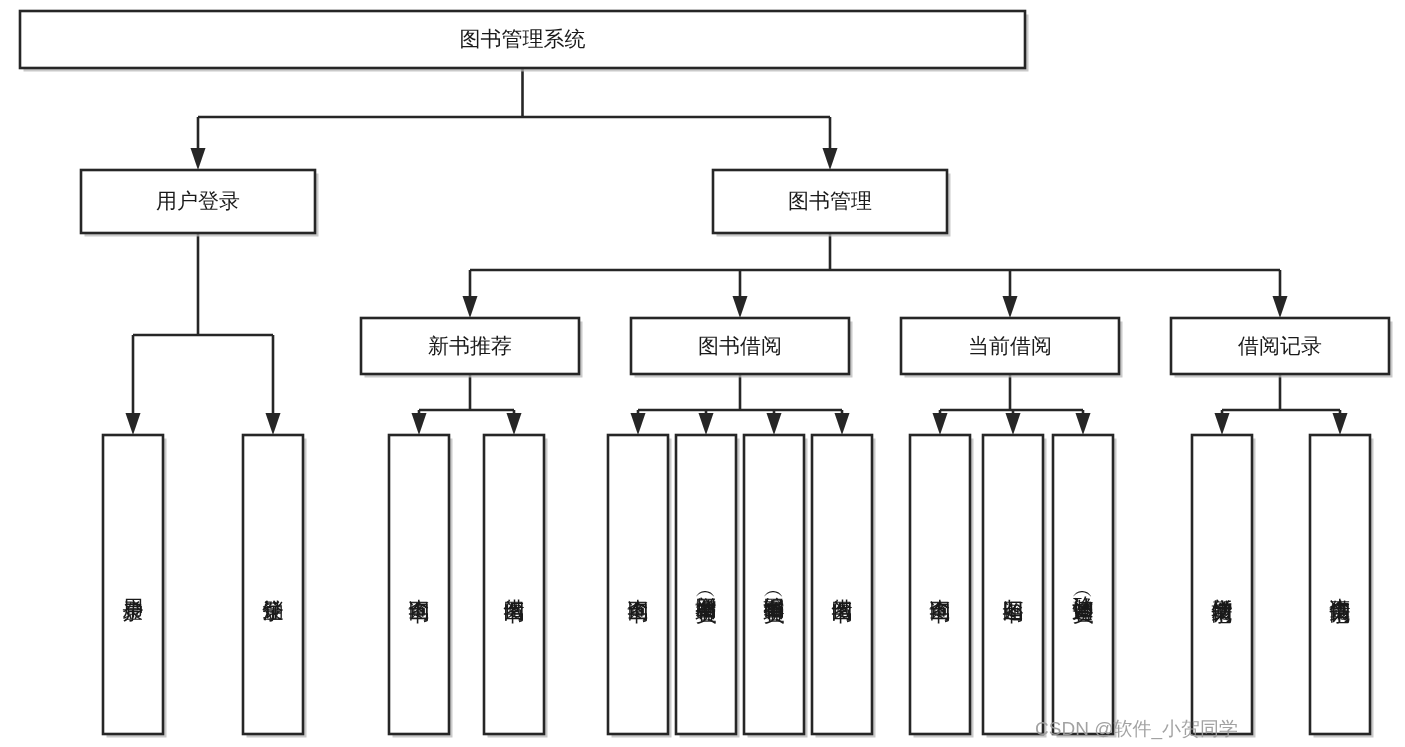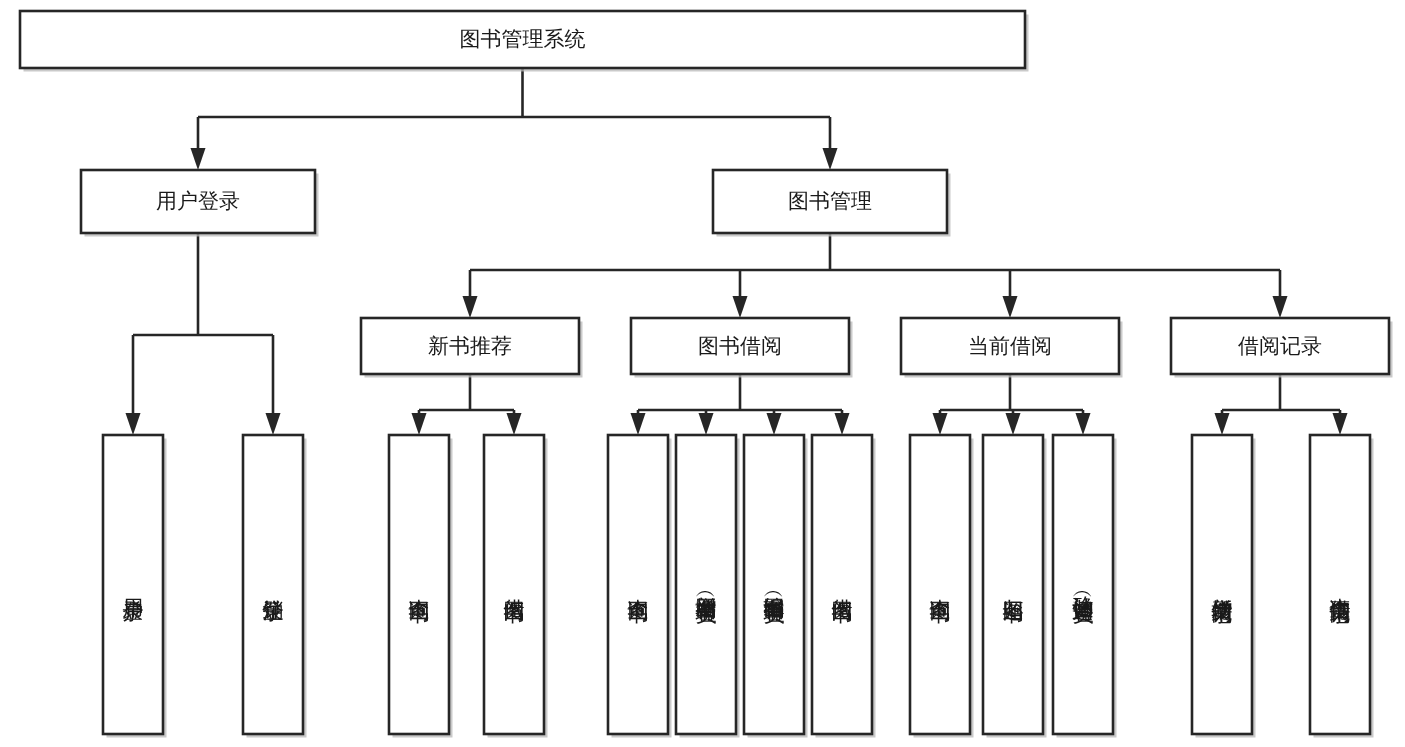--- a/index.html
+++ b/index.html
@@ -254,13 +254,14 @@
       <div class="vlabel" style="left: 608px; top: 435px; width: 60px; height: 299px;">查询图书</div>
       <div class="vlabel" style="left: 676px; top: 435px; width: 60px; height: 299px;">新增图书（管理员）</div>
       <div class="vlabel" style="left: 744px; top: 435px; width: 60px; height: 299px;">编辑图书（管理员）</div>
       <div class="vlabel" style="left: 812px; top: 435px; width: 60px; height: 299px;">借阅图书</div>
       <div class="vlabel" style="left: 910px; top: 435px; width: 60px; height: 299px;">查询图书</div>
       <div class="vlabel" style="left: 983px; top: 435px; width: 60px; height: 299px;">归还图书</div>
       <div class="vlabel" style="left: 1053px; top: 435px; width: 60px; height: 299px;">确认归还（管理员）</div>
       <div class="vlabel" style="left: 1192px; top: 435px; width: 60px; height: 299px;">新增借阅记录</div>
       <div class="vlabel" style="left: 1310px; top: 435px; width: 60px; height: 299px;">查询借阅记录</div>
     </div>
+  <div class="watermark">CSDN @软件_小贺同学</div>
 </div>
 
 </body></html>

